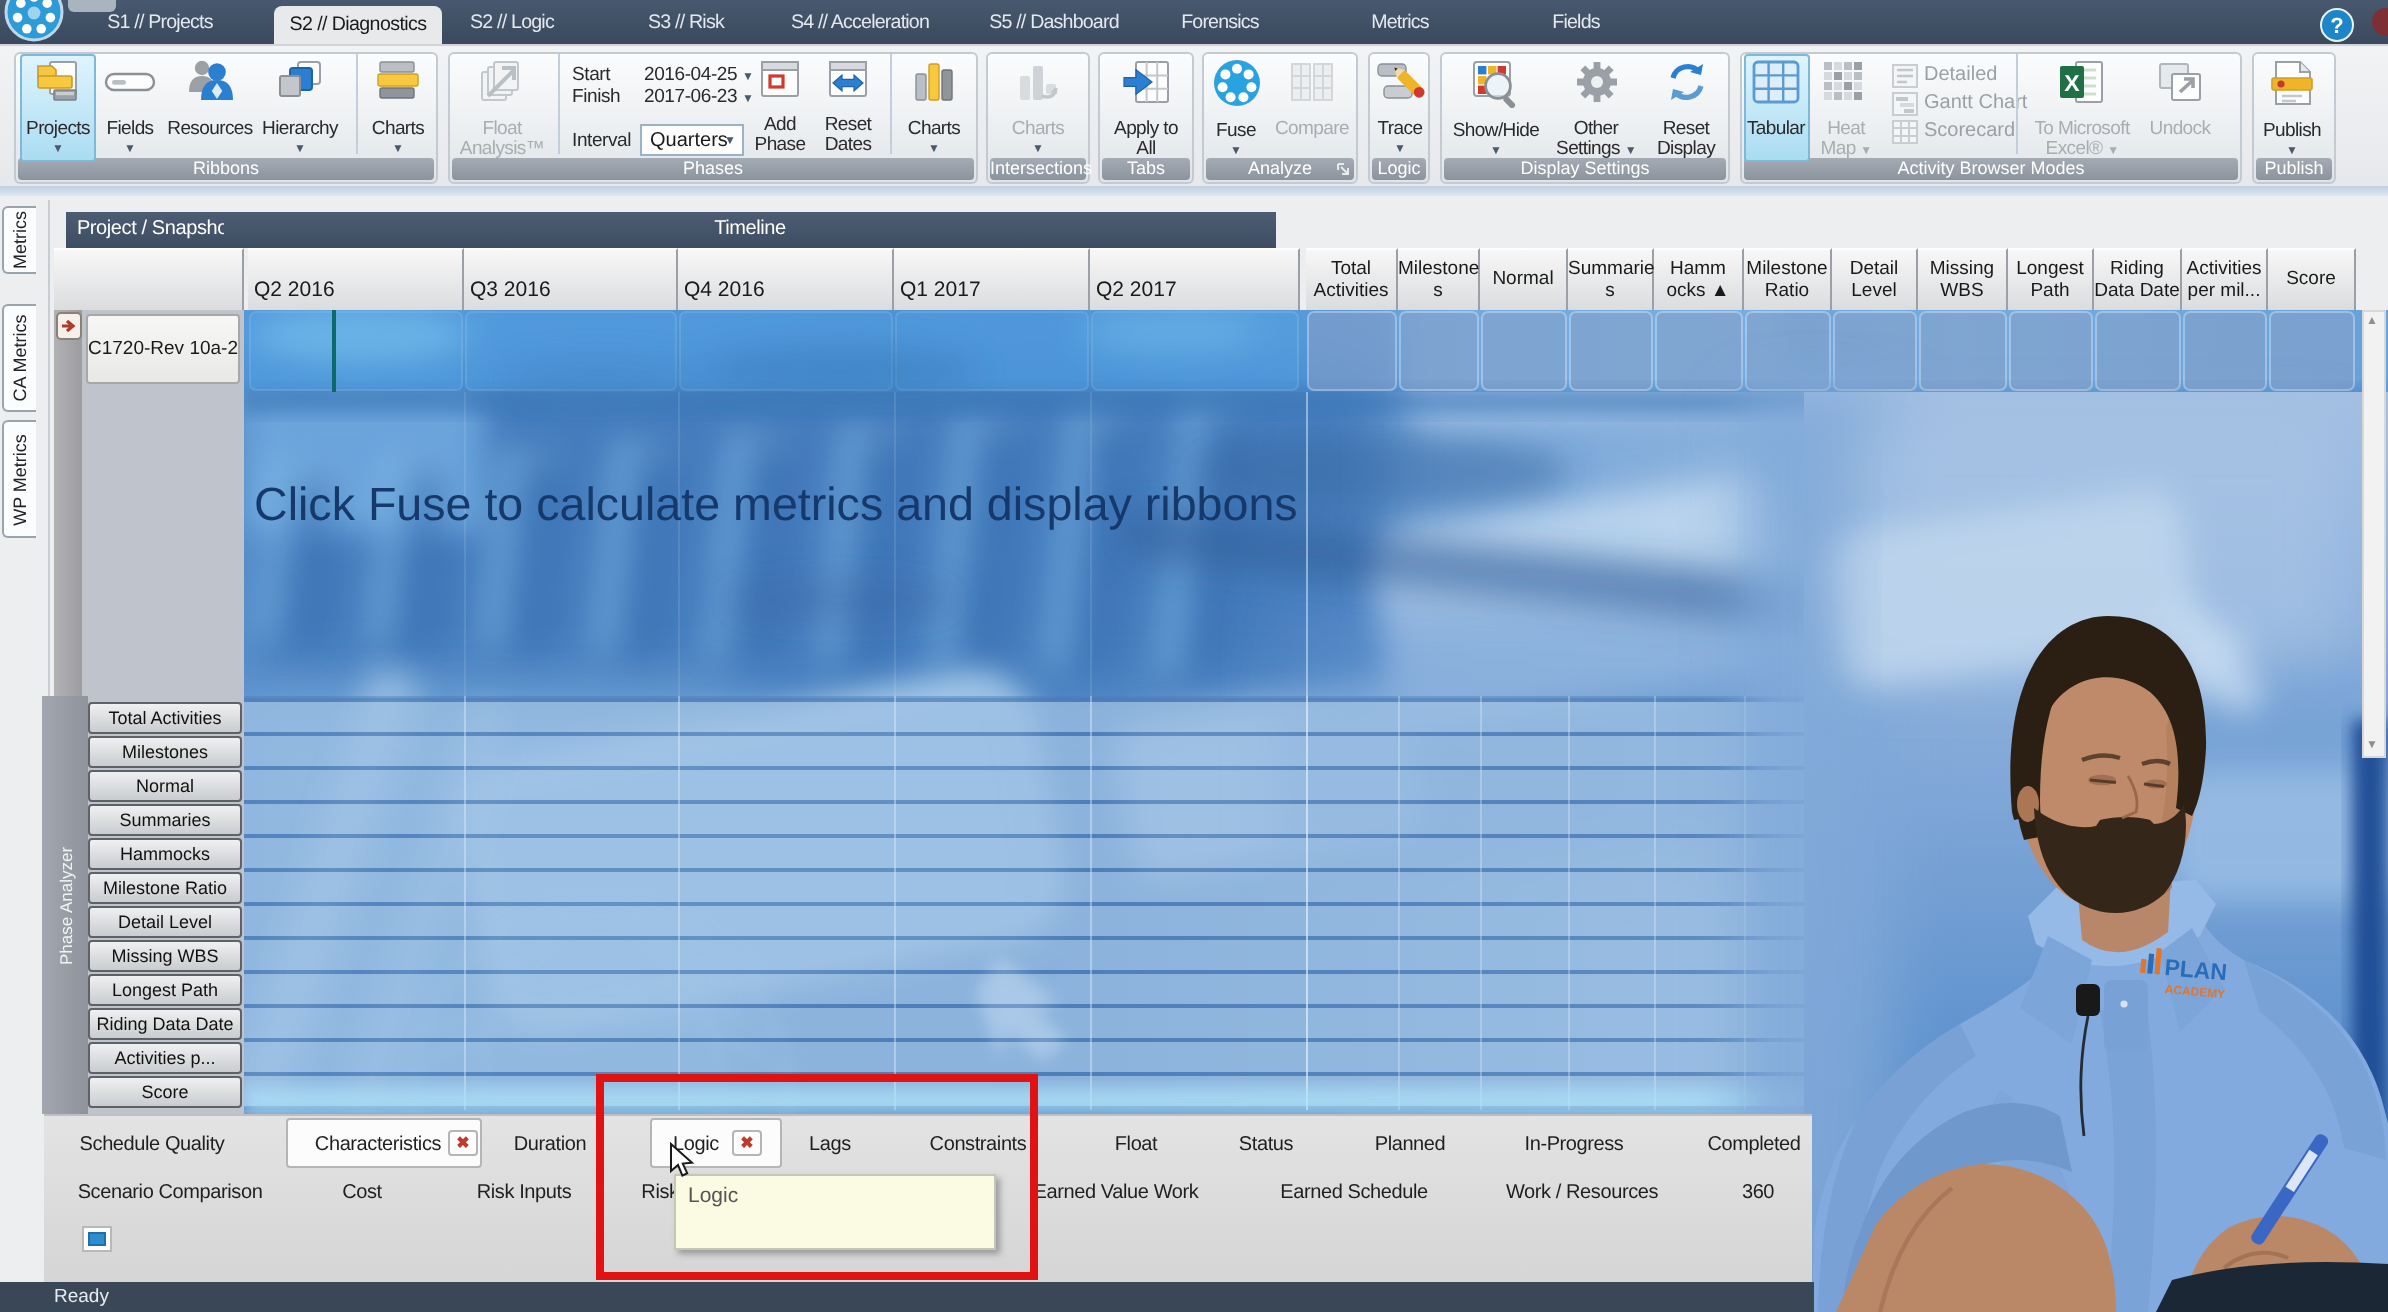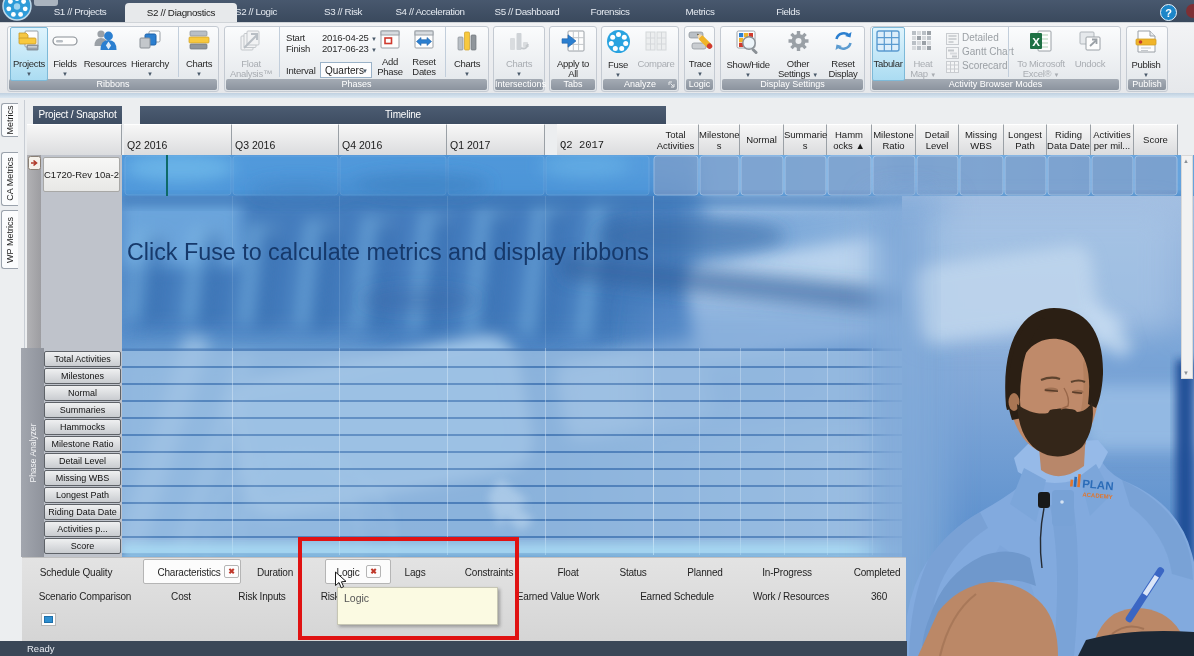--- a/index.html
+++ b/index.html
@@ -1,20 +1,20 @@
 <!DOCTYPE html>
 <html><head><meta charset="utf-8">
 <style>
 * { margin:0; padding:0; box-sizing:border-box; }
 body { font-family:"Liberation Sans", sans-serif; }
 #app { position:relative; width:1194px; height:656px; background:#eceef0; overflow:hidden; }
 .abs { position:absolute; }
 .menubar { left:0; top:0; width:1194px; height:22px; background:linear-gradient(#48586e,#3a495d); }
 .mitem { position:absolute; top:6px; font-size:9.8px; letter-spacing:-0.4px; color:#e4e9f0; white-space:nowrap; }
-.activetab { position:absolute; left:125px; top:3px; width:112px; height:19px; background:#e7e9eb; border-radius:4px 4px 0 0; }
+.activetab { position:absolute; left:137px; top:3px; width:84px; height:19px; background:#e7e9eb; border-radius:4px 4px 0 0; }
 .activetab span { display:block; text-align:center; font-size:9.8px; letter-spacing:-0.3px; color:#1a1a1a; margin-top:4px; }
 #ribbonwrap { position:absolute; left:0; top:22px; width:1194px; height:71px; background:linear-gradient(#f2f3f5,#e6e8eb); border-top:1px solid #d0d4d8; }
 .rgrid { left:0; top:93px; width:1194px; height:5px; background:linear-gradient(#bfd0e0,#dce8f2); }
 .group { position:absolute; top:3px; height:66px; background:linear-gradient(#fbfcfd,#e9ecef 70%,#e0e4e8); border:1px solid #c4cad2; border-radius:3px; }
 .glabel { position:absolute; left:1px; right:1px; bottom:1px; height:11px; background:linear-gradient(#a4abb4,#8b939e); border-radius:2px; color:#fff; font-size:9px; text-align:center; line-height:11px; }
 .btn { position:absolute; text-align:center; }
 .btn .ic { display:block; margin:2px auto 0; }
 .btn .tx { display:block; font-size:9.5px; letter-spacing:-0.3px; color:#2a2a2a; line-height:10px; margin-top:2px; }
 .btn .tx2 { display:block; font-size:9.5px; letter-spacing:-0.3px; color:#2a2a2a; line-height:10px; }
 .btn .dd { display:block; font-size:6px; color:#4a5a6a; line-height:6px; margin-top:2px;}
@@ -374,27 +374,27 @@
 <div class="vtab" style="top:103px;height:34px;">
       <span>Metrics</span>
     </div>
 <div class="vtab" style="top:152px;height:54px;">
       <span>CA Metrics</span>
     </div>
 <div class="vtab" style="top:210px;height:59px;">
       <span>WP Metrics</span>
     </div>
 <div class="hdrdark" style="left:33px;width:89px;">Project / Snapshot</div>
-<div class="hdrdark" style="left:140px;width:526px;">Timeline</div>
+<div class="hdrdark" style="left:112px;width:526px;">Timeline</div>
 <div class="colhdr" style="left:27px;width:95px;"></div>
 <div class="colhdr" style="left:124px;width:108px;font-size:10.5px;padding:14px 0 0 3px;">Q2 2016</div>
 <div class="colhdr" style="left:232px;width:107px;font-size:10.5px;padding:14px 0 0 3px;">Q3 2016</div>
 <div class="colhdr" style="left:339px;width:108px;font-size:10.5px;padding:14px 0 0 3px;">Q4 2016</div>
 <div class="colhdr" style="left:447px;width:98px;font-size:10.5px;padding:14px 0 0 3px;">Q1 2017</div>
-<div class="colhdr" style="left:557px;width:105px;font-size:10.5px;padding:14px 0 0 3px;font-family:Liberation Mono, monospace;">Q2 2017</div>
+<div class="colhdr" style="left:545px;width:105px;font-size:10.5px;padding:14px 0 0 3px;">Q2 2017</div>
 <div class="colhdr" style="left:653px;width:46px;font-size:9.5px;line-height:11px;text-align:center;padding-top:4px;">Total<br>Activities</div>
 <div class="colhdr" style="left:699px;width:41px;font-size:9.5px;line-height:11px;text-align:center;padding-top:4px;">Milestone<br>s</div>
 <div class="colhdr" style="left:740px;width:44px;font-size:9.5px;line-height:11px;text-align:center;padding-top:9px;">Normal</div>
 <div class="colhdr" style="left:784px;width:43px;font-size:9.5px;line-height:11px;text-align:center;padding-top:4px;">Summarie<br>s</div>
 <div class="colhdr" style="left:827px;width:45px;font-size:9.5px;line-height:11px;text-align:center;padding-top:4px;">Hamm<br>ocks ▲</div>
 <div class="colhdr" style="left:872px;width:44px;font-size:9.5px;line-height:11px;text-align:center;padding-top:4px;">Milestone<br>Ratio</div>
 <div class="colhdr" style="left:916px;width:43px;font-size:9.5px;line-height:11px;text-align:center;padding-top:4px;">Detail<br>Level</div>
 <div class="colhdr" style="left:959px;width:45px;font-size:9.5px;line-height:11px;text-align:center;padding-top:4px;">Missing<br>WBS</div>
 <div class="colhdr" style="left:1004px;width:43px;font-size:9.5px;line-height:11px;text-align:center;padding-top:4px;">Longest<br>Path</div>
 <div class="colhdr" style="left:1047px;width:44px;font-size:9.5px;line-height:11px;text-align:center;padding-top:4px;">Riding<br>Data Date</div>

